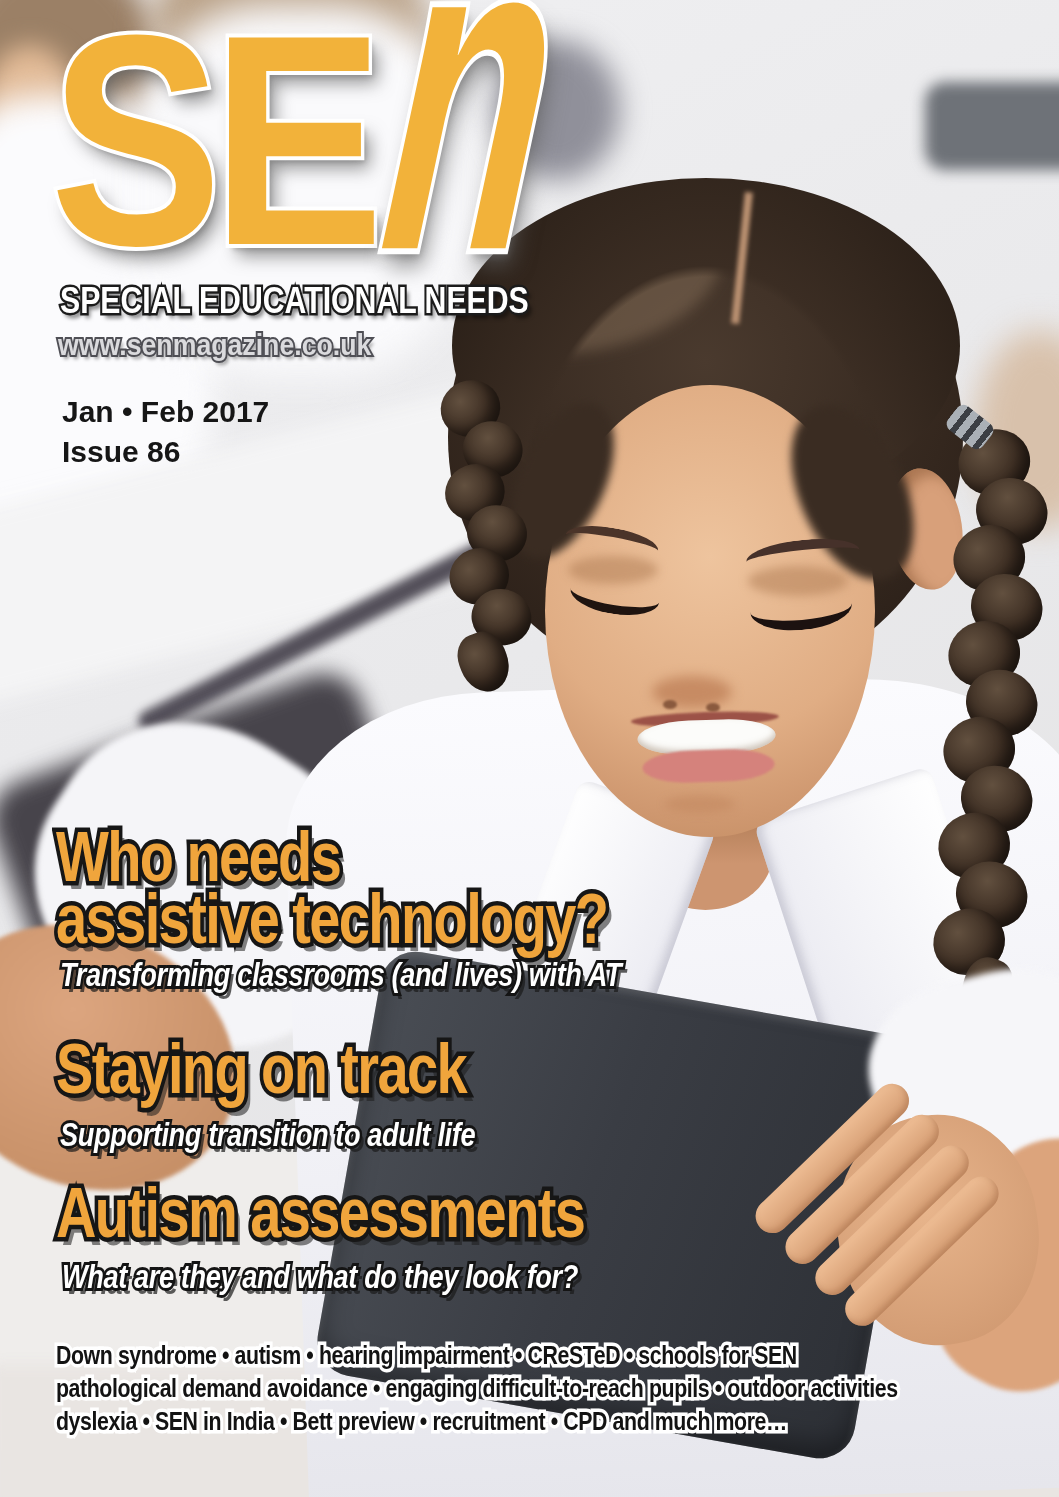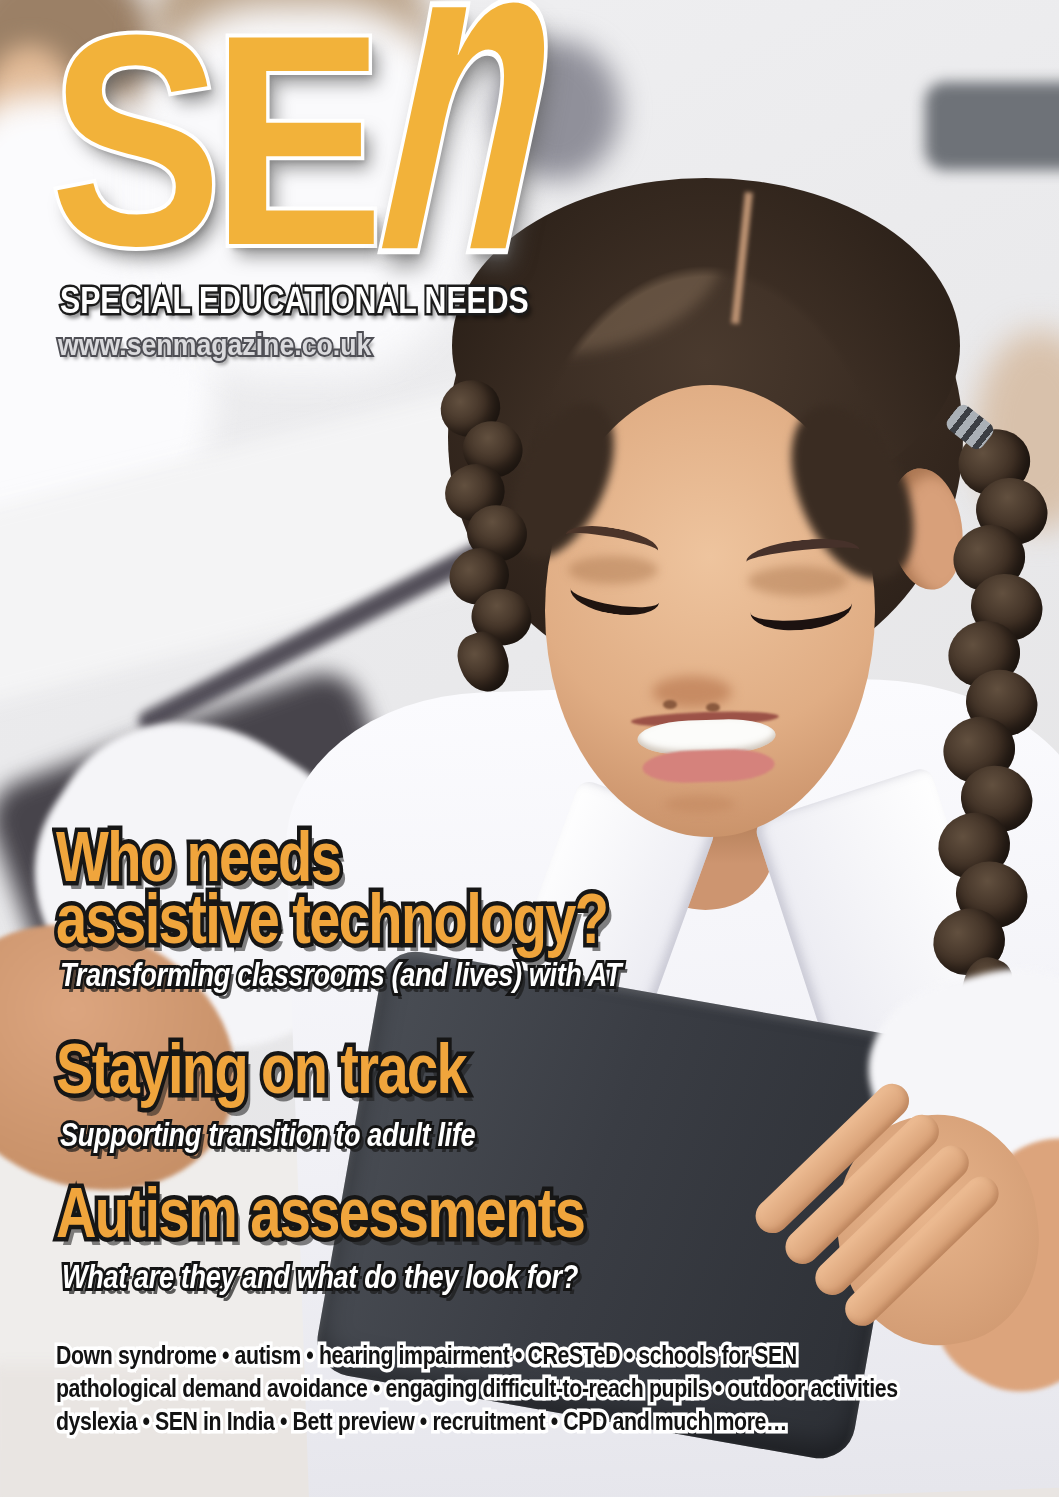--- a/index.html
+++ b/index.html
@@ -212,20 +212,24 @@
     <span class="l fill"><span>SE</span><span class="n">n</span></span>
   </div>
   <div class="ot m-tagline">
     <span class="l stroke">SPECIAL EDUCATIONAL NEEDS</span>
     <span class="l fill">SPECIAL EDUCATIONAL NEEDS</span>
   </div>
   <div class="ot m-site">
     <span class="l stroke">www.senmagazine.co.uk</span>
     <span class="l fill">www.senmagazine.co.uk</span>
   </div>
+  <div class="m-issue">
+    <div>Jan • Feb 2017</div>
+    <div>Issue 86</div>
+  </div>
 
   <div class="ot headline h1l1">
     <span class="l stroke">Who needs</span>
     <span class="l fill">Who needs</span>
   </div>
   <div class="ot headline h1l2">
     <span class="l stroke">assistive technology?</span>
     <span class="l fill">assistive technology?</span>
   </div>
   <div class="ot subtitle s1">

